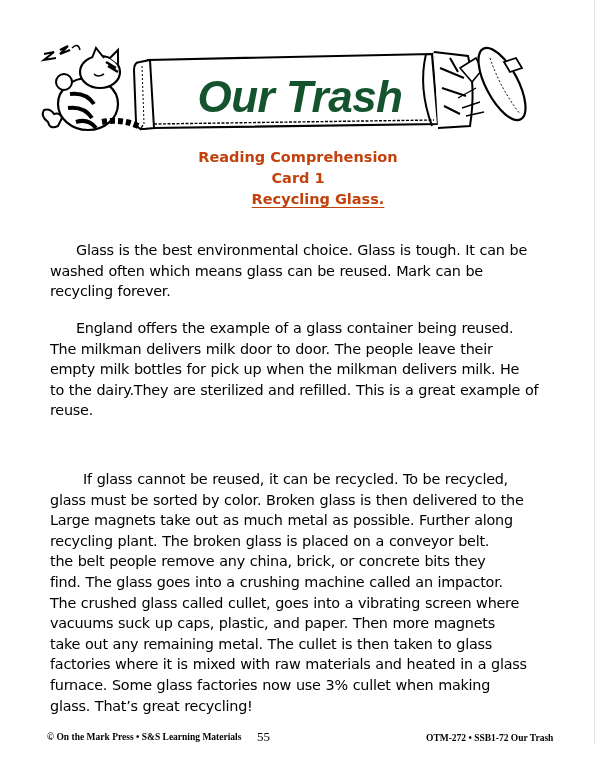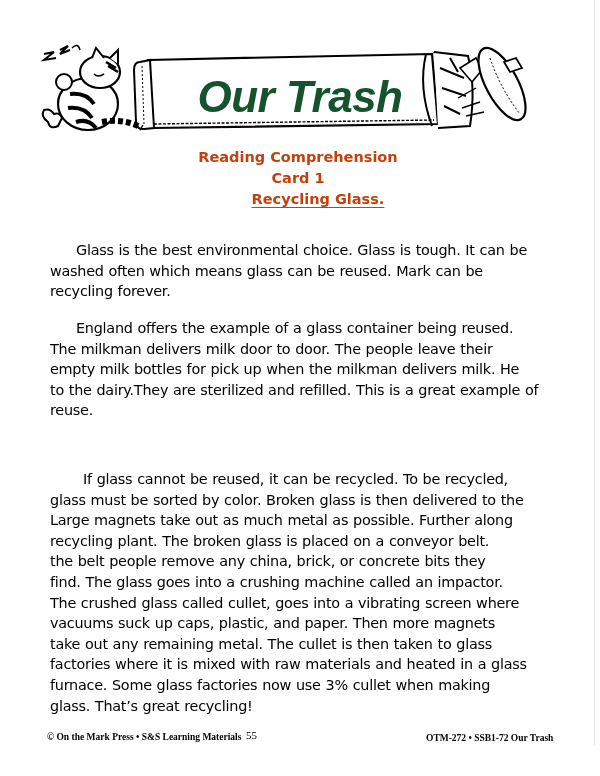--- a/index.html
+++ b/index.html
@@ -41,21 +41,21 @@
   .p1 { top: 240px; }
   .p2 { top: 318px; }
   .p3 { top: 469px; }
   .indent { padding-left: 26px; }
   .indent3 { padding-left: 33px; }
   .footer {
     position: absolute; top: 707px; left: 0; width: 600px; height: 20px;
     font-family: "Liberation Serif", serif; color: #000000; margin-top: 22px;
   }
   .footer .left { position: absolute; left: 47px; top: 3px; font-size: 9.5px; font-weight: bold; }
-  .footer .page { position: absolute; left: 246px; top: 0px; font-size: 11px; }
+  .footer .page { position: absolute; left: 257px; top: 0px; font-size: 13px; }
   .footer .right { position: absolute; left: 390px; top: 4px; font-size: 9.5px; font-weight: bold; padding-left: 36px; }
   .edge { position: absolute; right: 5px; top: 0; width: 1px; height: 745px; background: #e4e4e4; }
 </style>
 </head>
 <body>
 
 <div class="banner">
   <svg width="550" height="100" viewBox="0 0 550 100">
 
     <path d="M118 22 L402 16 L408 86 L122 90 Z" fill="#fff" stroke="#000" stroke-width="2.2"></path>

